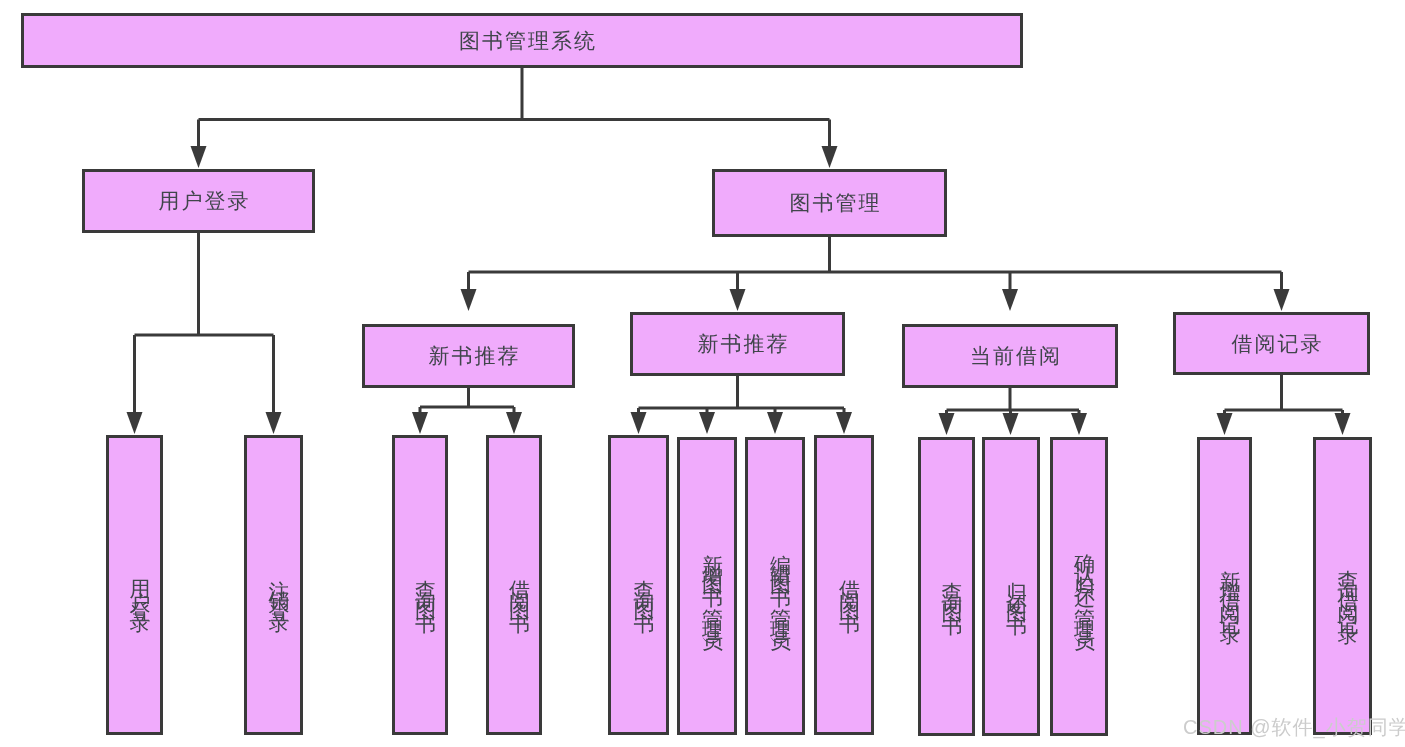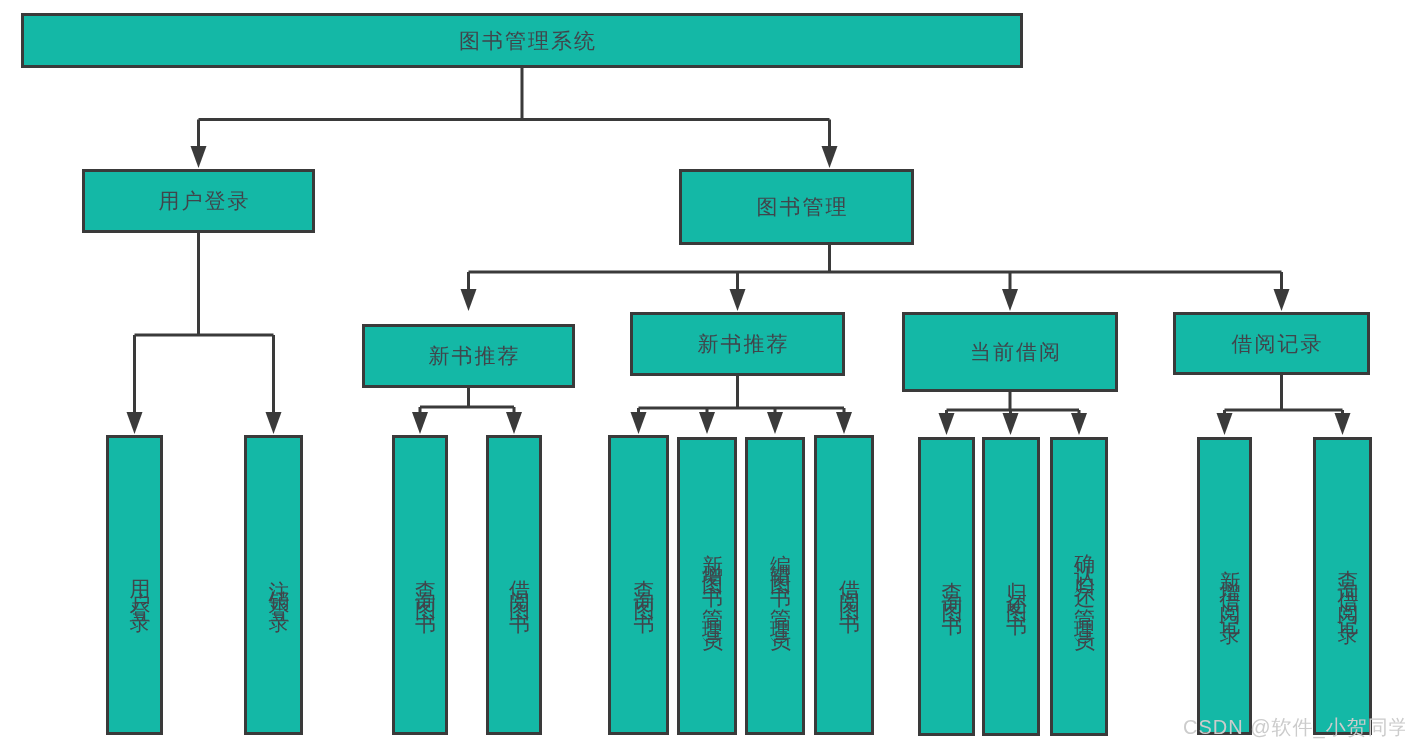--- a/index.html
+++ b/index.html
@@ -4,21 +4,21 @@
 <style>
   html,body { margin:0; padding:0; background:#fff; }
   .canvas {
     position:relative; width:1405px; height:747px;
     background:var(--background,#ffffff);
     font-family:"Liberation Sans","DejaVu Sans",sans-serif;
     overflow:hidden;
   }
   .node {
     position:absolute; box-sizing:border-box;
-    background:#14b8a6;
+    background:#f0abfc;
     border:3px solid var(--line,#3a3a3a);
     color:var(--text,#40454b);
     display:flex; align-items:center; justify-content:center;
     z-index:2;
     padding-left:12px;
   }
   .node.h { font-size:21px; letter-spacing:2px; white-space:nowrap; }
   .node.v {
     writing-mode:vertical-rl; text-orientation:mixed;
     font-size:21px; letter-spacing:11px; line-height:1;
@@ -63,25 +63,25 @@
       <polygon points="1002.5,413 1018.5,413 1010.5,435"></polygon>
       <polygon points="1071,413 1087,413 1079,435"></polygon>
       <polygon points="1216.5,413 1232.5,413 1224.5,435"></polygon>
       <polygon points="1334.5,413 1350.5,413 1342.5,435"></polygon>
     </g>
   </svg>
 
   <div class="node h" style="left:21px;top:13px;width:1002px;height:55px">图书管理系统</div>
 
   <div class="node h" style="left:82px;top:169px;width:233px;height:64px">用户登录</div>
-  <div class="node h" style="left:679px;top:169px;width:235px;height:76px">图书管理</div>
+  <div class="node h" style="left:712px;top:169px;width:235px;height:68px">图书管理</div>
 
   <div class="node h" style="left:362px;top:324px;width:213px;height:64px">新书推荐</div>
   <div class="node h" style="left:630px;top:312px;width:215px;height:64px">新书推荐</div>
-  <div class="node h" style="left:902px;top:312px;width:216px;height:80px">当前借阅</div>
+  <div class="node h" style="left:902px;top:324px;width:216px;height:64px">当前借阅</div>
   <div class="node h" style="left:1173px;top:312px;width:197px;height:63px">借阅记录</div>
 
   <div class="node v" style="left:106px;top:435px;width:57px;height:300px">用户登录</div>
   <div class="node v" style="left:244px;top:435px;width:59px;height:300px">注销登录</div>
 
   <div class="node v" style="left:392px;top:435px;width:56px;height:300px">查询图书</div>
   <div class="node v" style="left:486px;top:435px;width:56px;height:300px">借阅图书</div>
 
   <div class="node v" style="left:608px;top:435px;width:61px;height:300px">查询图书</div>
   <div class="node v" style="left:677px;top:437px;width:60px;height:298px">新增图书（管理员）</div>

